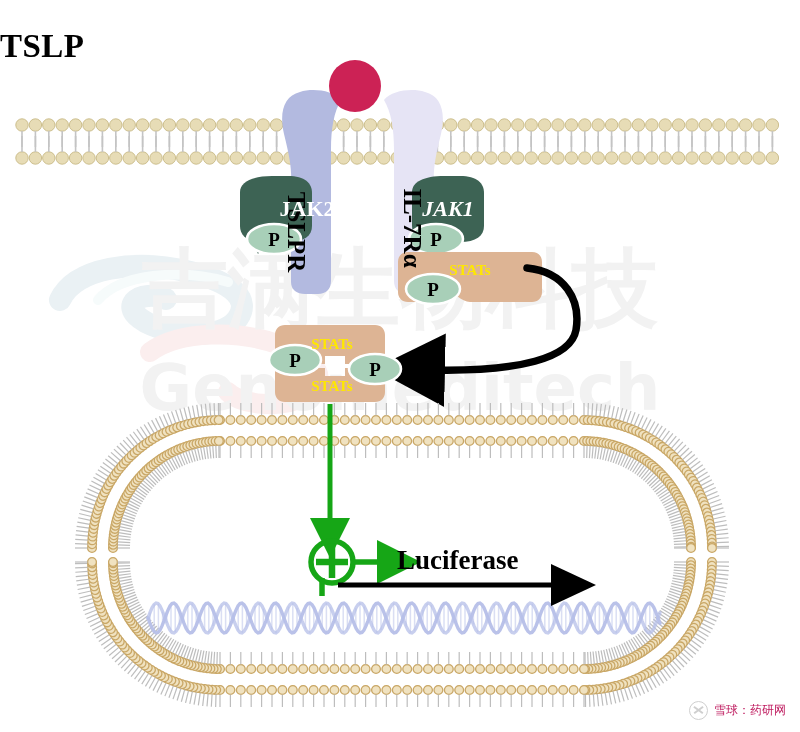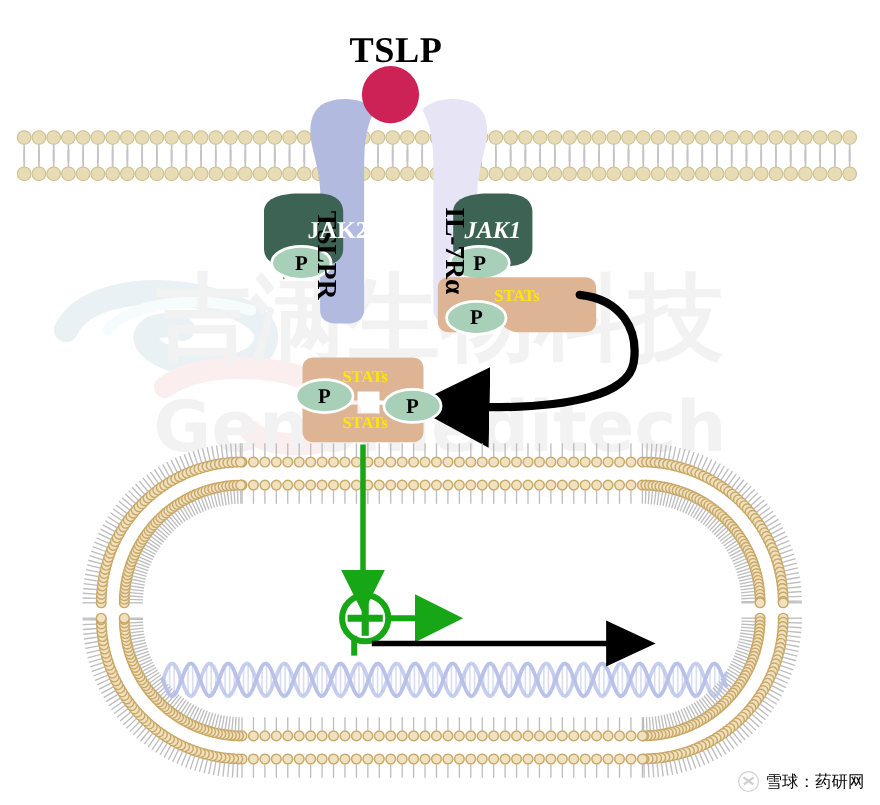--- a/index.html
+++ b/index.html
@@ -10,21 +10,21 @@
     font-family:"Liberation Serif", serif;
     overflow:hidden;
     position:relative;
   }
   #stage{position:absolute;left:0;top:0;width:800px;height:732px;}
   #stage svg{position:absolute;left:0;top:0;}
   .lbl{position:absolute;white-space:nowrap;}
 
   
   .tslp-title{
-    left:0;top:28px;width:720px;text-align:center;
+    left:0;top:28px;width:720px;text-align:left;
     font-family:"Liberation Serif", serif;
     font-size:33px;font-weight:bold;color:#000000;
     letter-spacing:0.5px;
   }
   .luciferase{
     left:397px;top:545px;
     font-family:"Liberation Serif", serif;
     font-size:27px;font-weight:bold;color:#000000;
   }
   .recept-lbl{
@@ -40,21 +40,21 @@
     font-family:"Liberation Serif", serif;
     font-size:19px;font-weight:bold;color:#000000;
   }
   .stats-lbl{
     font-family:"Liberation Serif", serif;
     font-size:15px;font-weight:bold;color:#ffe800;
   }
   .credit{
     right:14px;bottom:12px;
     font-family:"DejaVu Sans", sans-serif;
-    font-size:15px;color:#000000;
+    font-size:12px;color:#be185d;
     display:flex;align-items:center;gap:6px;
   }
   .credit-logo{
     display:inline-block;width:17px;height:17px;border-radius:50%;
     border:1.6px solid #cfcfcf;position:relative;
   }
   .credit-logo::before,.credit-logo::after{
     content:"";position:absolute;left:2.5px;top:7px;width:11px;height:1.6px;
     background:#cfcfcf;
   }
@@ -1000,20 +1000,21 @@
       <path d="M322 578 L322 596" stroke="#16a616" stroke-width="5.5" fill="none"></path>
 
       <line x1="353" y1="562" x2="388" y2="562" stroke="#16a616" stroke-width="5.5" marker-end="url(#arrowgreen)"></line>
     </g>
 
     <line x1="338" y1="585" x2="556" y2="585" stroke="#000000" stroke-width="5" marker-end="url(#arrowblack2)"></line>
   </svg>
 
   <div class="lbl tslp-title">TSLP</div>
 
+  <div class="lbl luciferase">Luciferase</div>
 
   <div class="lbl recept-lbl" style="left:296px;top:232px;transform:translate(-50%,-50%) rotate(90deg);">TSLPR</div>
   <div class="lbl recept-lbl" style="left:412px;top:228px;transform:translate(-50%,-50%) rotate(90deg);">IL-7Rα</div>
 
   <div class="lbl jak-lbl" style="left:276px;top:209px;transform:translate(-50%,-50%);margin-left:31px;">JAK2</div>
   <div class="lbl p-lbl" style="left:274px;top:240px;transform:translate(-50%,-50%);">P</div>
 
   <div class="lbl jak-lbl" style="left:448px;top:209px;transform:translate(-50%,-50%);font-style:italic;">JAK1</div>
   <div class="lbl p-lbl" style="left:436px;top:240px;transform:translate(-50%,-50%);">P</div>
 

